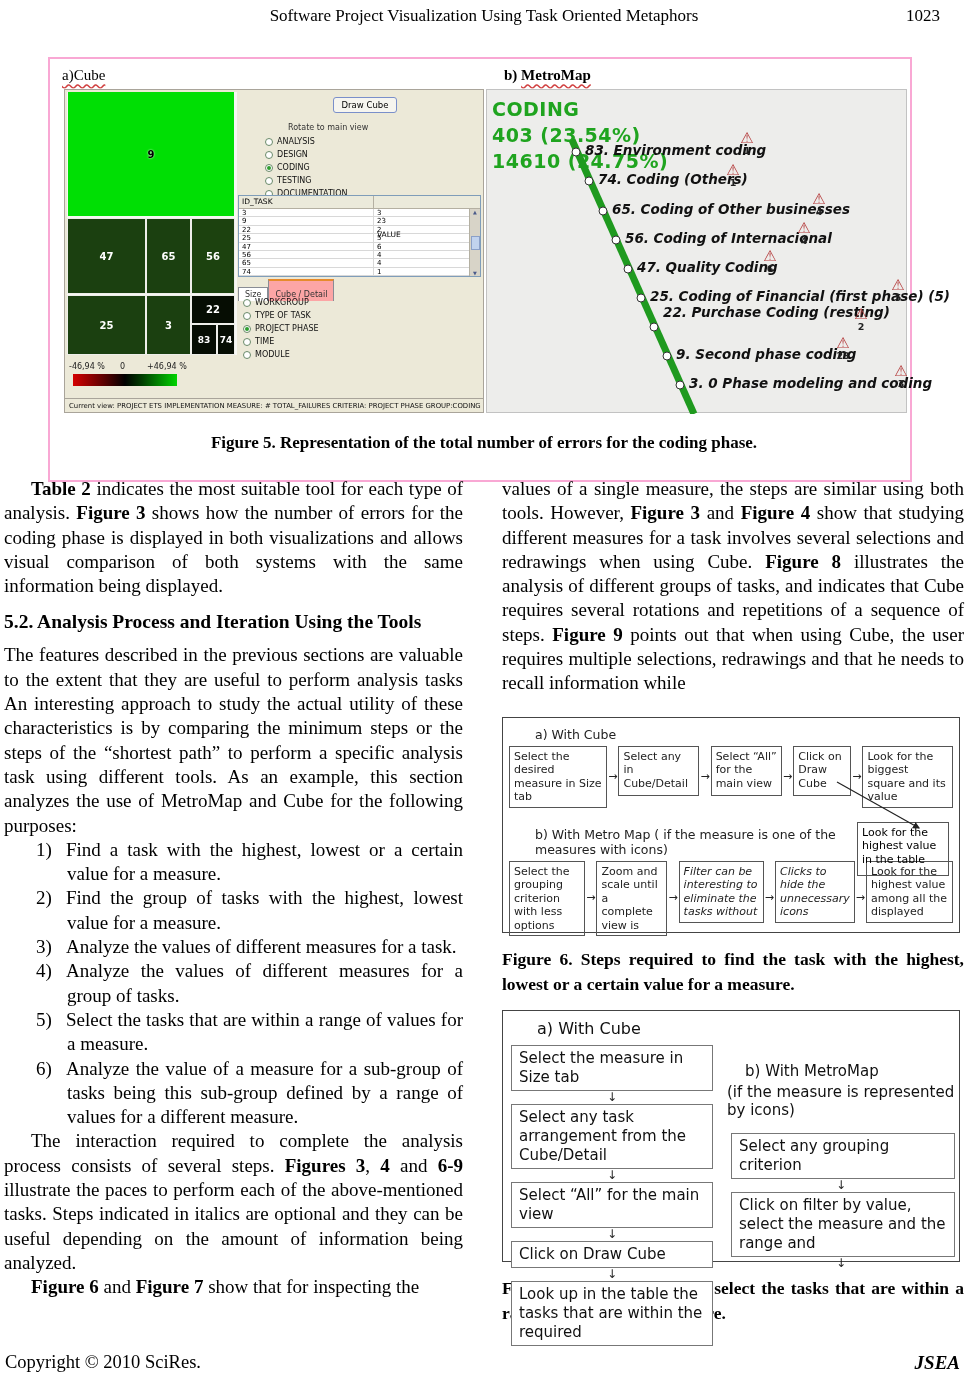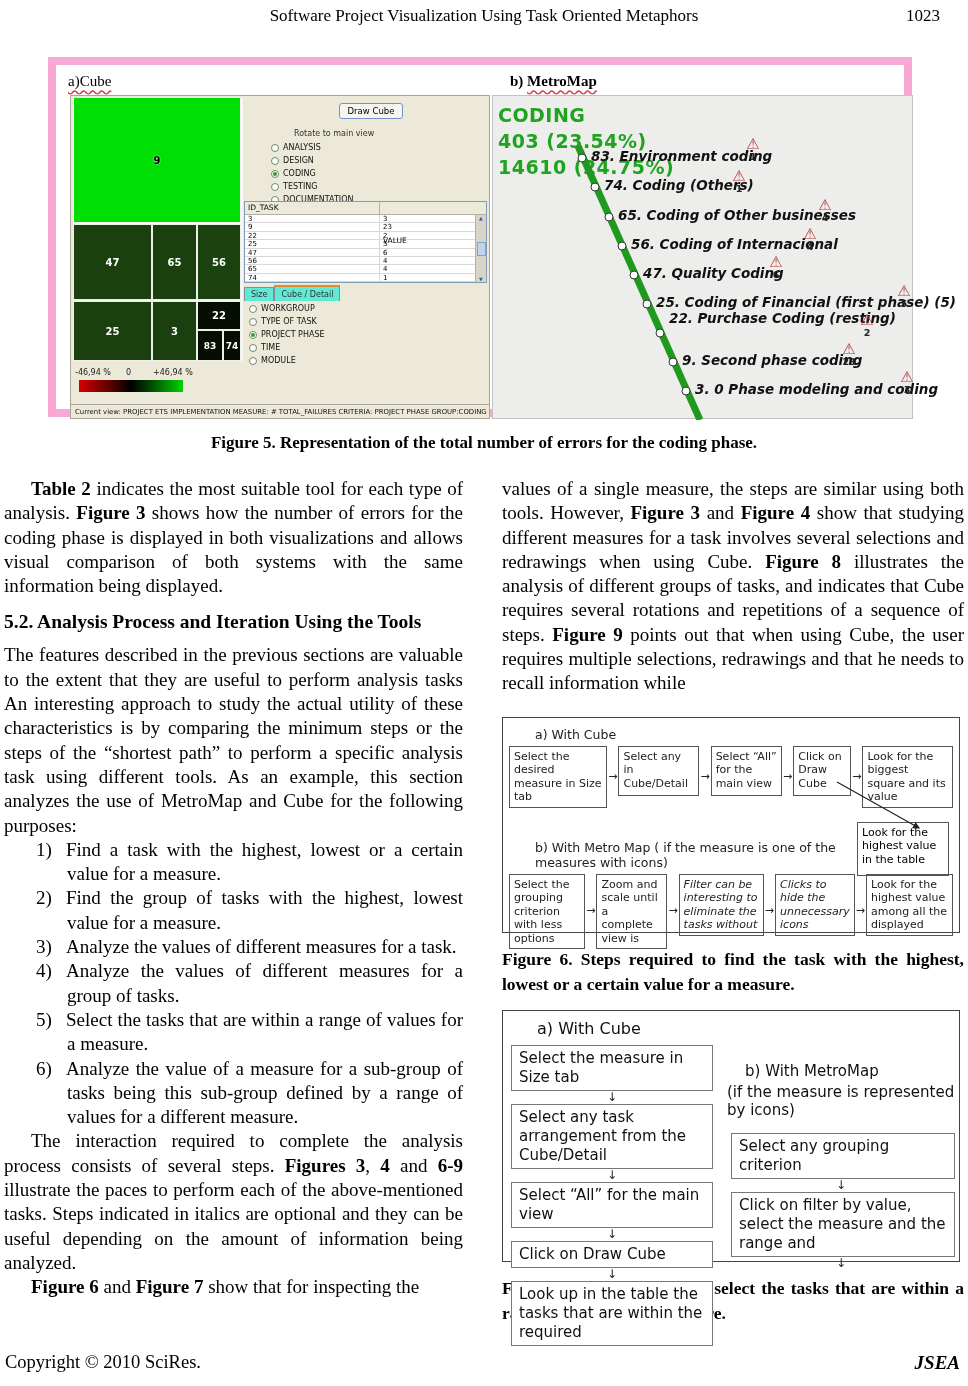--- a/index.html
+++ b/index.html
@@ -7,22 +7,22 @@
   .page { position:relative; width:968px; height:1386px; background:#fff; margin:0 auto;
           font-family:"Liberation Serif", serif; color:#000; overflow:hidden; }
 
   
   .hdr-title { position:absolute; top:6px; left:0; right:0; text-align:center; font-size:17px; }
   .hdr-page  { position:absolute; top:6px; right:28px; font-size:17px; }
   .foot-l { position:absolute; left:5px; top:1352px; font-size:18.5px; }
   .foot-r { position:absolute; right:8px; top:1352px; font-size:19px; font-weight:bold; font-style:italic; }
 
   
-  .fig5 { position:absolute; left:48px; top:57px; width:864px; height:360px;
-          border:8px solid #f9a8d4; background:#fff; }
+  .fig5 { position:absolute; left:48px; top:57px; width:864px; height:425px;
+          border:2px solid #f9a8d4; background:#fff; }
   .fig5-label { position:absolute; font-size:15px; text-decoration:underline; -webkit-text-decoration:underline wavy #d04040;
                 text-decoration-style:wavy; text-decoration-color:#d04040; text-underline-offset:3px; }
   .fig5-label.a { left:12px; top:8px; }
   .fig5-label.b { left:454px; top:8px; text-decoration:none;font-weight:bold; }
   .fig5-label.b .squig { text-decoration:underline; text-decoration-style:wavy; text-decoration-color:#d04040; text-underline-offset:3px; }
 
   
   .cube-panel { position:absolute; left:14px; top:30px; width:420px; height:324px;
                 background:#ece9d8; border:1px solid #a9a49a; font-family:"DejaVu Sans", sans-serif; font-size:8px; }
   .treemap { position:absolute; left:2px; top:2px; width:170px; height:263px; background:#f7f7f3; }
@@ -58,22 +58,22 @@
   .dt-head .c2 { flex:1; padding:1px 3px;margin-top:33px; }
   .dt-row { display:flex; height:8.4px; font-size:7px; border-bottom:1px solid #d8d8d8; }
   .dt-row .c1 { width:56%; padding:0 3px; border-right:1px solid #d8d8d8; }
   .dt-row .c2 { flex:1; padding:0 3px; }
   .vscroll { position:absolute; right:0; top:13px; bottom:0; width:11px; background:#d8d4c8; border-left:1px solid #b4b0a2;
              display:flex; flex-direction:column; justify-content:space-between; align-items:center; font-size:5px; color:#4a5a8a; }
   .vthumb { width:9px; height:14px; background:#c2d3ee; border:1px solid #8ba0c8; }
 
   .tabs { position:absolute; left:173px; top:189px; display:flex; align-items:flex-end; }
   .tab { font-size:8px; padding:2px 6px; border:1px solid #898c95; border-bottom:none;
-         background:#5eead4; color:#333; }
-  .tab.active { background:#5eead4; border-top:2px solid #e68b2c; padding-top:3px; }
+         background:#ffffff; color:#333; }
+  .tab.active { background:#fca5a5; border-top:2px solid #e68b2c; padding-top:9px; }
 
   .scale-lbl { position:absolute; top:272px; font-size:8px; color:#222; }
   .scale-bar { position:absolute; left:8px; top:284px; width:104px; height:12px;
                background:linear-gradient(to right,#d40000,#5a0000 30%,#000 50%,#003c00 66%,#00d400); }
   .statusbar { position:absolute; left:0; right:0; bottom:0; height:14px; background:#ece9d8;
                border-top:1px solid #a9a49a; font-size:6.9px; padding:3px 0 0 4px; color:#111;
                white-space:nowrap; overflow:hidden; }
 
   
   .mm-panel { position:absolute; left:436px; top:30px; width:421px; height:324px;
@@ -96,21 +96,21 @@
   .col.right { left:502px; width:462px; }
   .indent { text-indent:27px; }
   .h52 { font-weight:bold; font-size:19.5px; margin:11px 14px 9px 0; padding-left:42px; text-indent:-42px; line-height:25px; text-align:left; }
   .li { padding-left:63px; text-indent:-31px; }
   .li .num { display:inline-block; width:30px; text-indent:0; }
 
   
   .fig6 { position:relative; margin-top:21px; width:458px; height:216px; border:1px solid #444;
           background:#fff; font-family:"DejaVu Sans", sans-serif; padding:6px; }
   .f6-label { font-size:12.5px; color:#222; margin:3px 0 4px 26px; text-align:left; line-height:15px; }
-  .f6-label.b { margin-top:32px; width:330px; }
+  .f6-label.b { margin-top:19px; width:330px; }
   .f6-row { display:flex; align-items:flex-start; }
   .f6-box { border:1px solid #555; padding:3px 4px; font-size:11px; line-height:13.5px;
             color:#222; min-height:50px; text-align:left; }
   .f6-arrow { font-size:11px; color:#222; align-self:center; padding:0 1px; }
   .f6-branch { position:absolute; right:10px; top:104px; width:92px; min-height:54px;
                border:1px solid #555; padding:3px 4px; font-size:11px; line-height:13.5px; text-align:left; }
   .f6-diag { position:absolute; left:322px; top:60px; z-index:1; }
   .ital { font-style:italic; }
   .w100{width:102px;} .w84{width:84px;} .w72{width:74px;} .w58{width:60px;} .w92{width:94px;}
   .b82{width:84px;} .b76{width:78px;} .b92{width:94px;} .b80{width:82px;} .b94{width:96px;}

